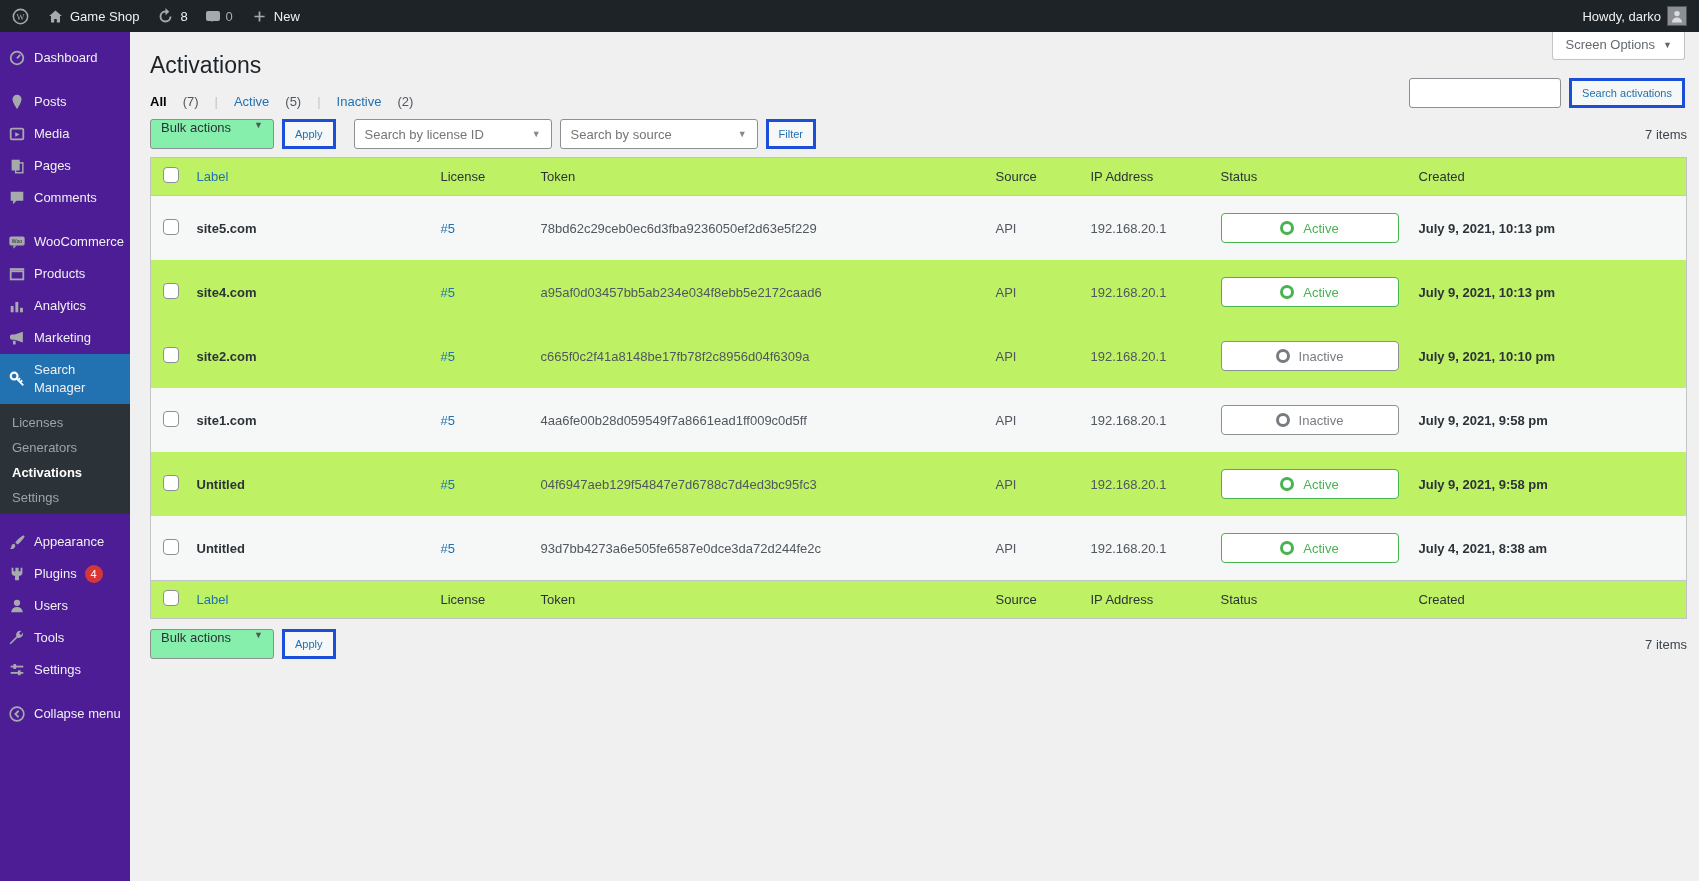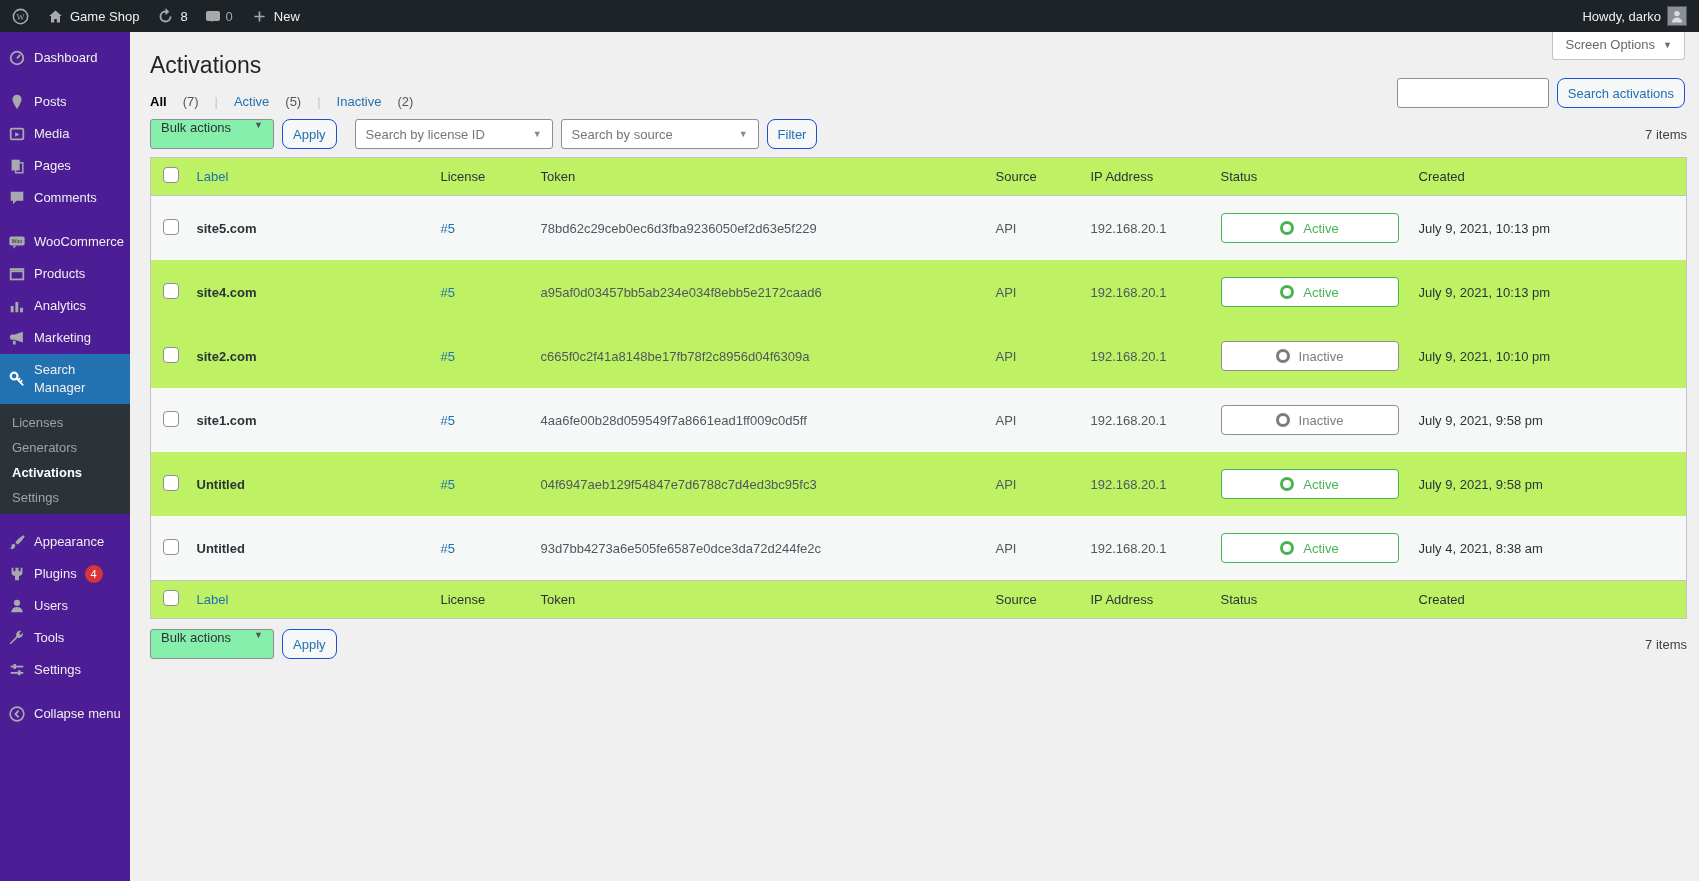--- a/index.html
+++ b/index.html
@@ -47,22 +47,22 @@
 
   
   .content { flex:1; position:relative; padding:18px 12px 0 20px; }
   .page-title { font-size:23px; font-weight:400; color:#1d2327; margin:0 0 14px; line-height:30px; }
   .screen-options { position:absolute; top:-2px; right:14px; height:30px;
     background:#fff; border:1px solid #c3c4c7; border-radius:0 0 3px 3px; border-top:none;
     color:#646970; font-size:13px; padding:0 12px; display:flex; align-items:center; gap:8px; cursor:pointer; }
   .screen-options .caret { font-size:9px; color:#646970; }
   .search-row { position:absolute; top:46px; right:14px; display:flex; gap:8px; align-items:center; }
   .search-input { width:152px; height:30px; border:1px solid #8c8f94; border-radius:3px; background:#fff; padding:0 8px; font-size:13px; }
-  .btn { height:30px; background:#f6f7f7; border:1px solid #1d4ed8; color:#2271b1;
-    border-radius:8px; padding:0 10px; font-size:13px; cursor:pointer; font-family:inherit; white-space:nowrap; }
+  .btn { height:30px; background:#f6f7f7; border:3px solid #1d4ed8; color:#2271b1;
+    border-radius:0; padding:0 10px; font-size:11px; cursor:pointer; font-family:inherit; white-space:nowrap; }
 
   .views { display:flex; align-items:center; gap:16px; margin:0 0 10px; color:#646970; }
   .views a { color:#2271b1; text-decoration:none; cursor:pointer; }
   .views .current-view { color:#000; font-weight:bold; }
   .views .count { color:#50575e; }
   .views .sep { color:#c3c4c7; }
 
   .tablenav { display:flex; align-items:center; gap:8px; margin:0 0 8px; }
   .tablenav.bottom { margin:10px 0 0; }
   .nav-count { margin-left:auto; color:#3c434a; }
@@ -80,21 +80,21 @@
   table.list tfoot th, table.list tfoot td { border-top:1px solid #c3c4c7; }
   table.list th { text-align:left; font-weight:400; color:#2c3338; padding:9px 10px; }
   table.list .cb { width:36px; padding:9px 0 9px 12px; }
   .col-label-h { width:244px; } .col-license-h { width:100px; } .col-token-h { width:455px; }
   .col-source-h { width:95px; } .col-ip-h { width:130px; } .col-status-h { width:197px; }
   th a.sort-link { color:#2271b1; text-decoration:none; cursor:pointer; }
   tbody td { padding:17px 10px; color:#50575e; vertical-align:middle; }
   tbody .cb { padding:17px 0 17px 12px; vertical-align:middle; }
   tr.striped { background:#f6f7f7; }
   td.col-label { font-weight:bold; color:#2c3338; }
-  td.col-created { font-weight:normal; color:#2c3338; }
+  td.col-created { font-weight:bold; color:#2c3338; }
   a.license-link { color:#2271b1; text-decoration:none; cursor:pointer; }
   input[type=checkbox] { appearance:none; -webkit-appearance:none; width:16px; height:16px;
     border:1px solid #8c8f94; border-radius:4px; background:#fff; margin:0; cursor:pointer; display:inline-block; }
   .status-badge { display:inline-flex; align-items:center; justify-content:center; gap:9px;
     width:178px; height:30px; border:1px solid; border-radius:4px; background:#fff; }
   .status-badge .ring { width:14px; height:14px; border-radius:50%; border:3.5px solid; }
   .status-badge.active { border-color:#46b450; color:#46b450; }
   .status-badge.active .ring { border-color:#46b450; }
   .status-badge.inactive { border-color:#8c8f94; color:#787c82; }
   .status-badge.inactive .ring { border-color:#787c82; }

